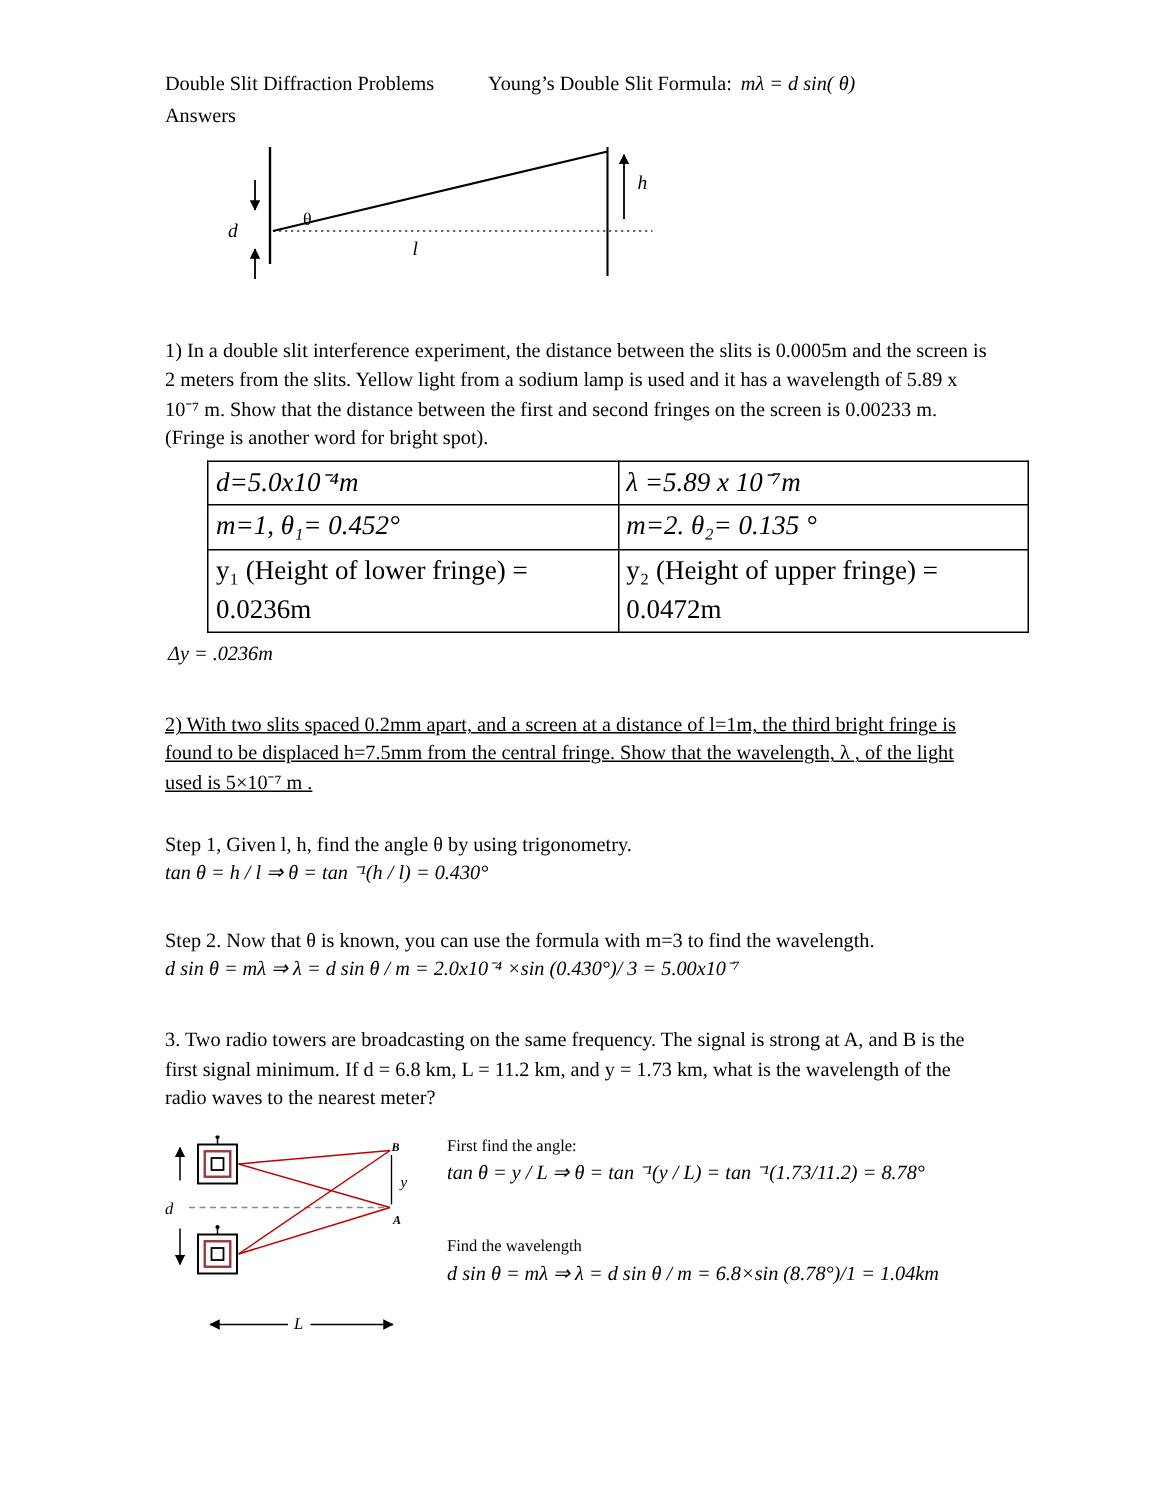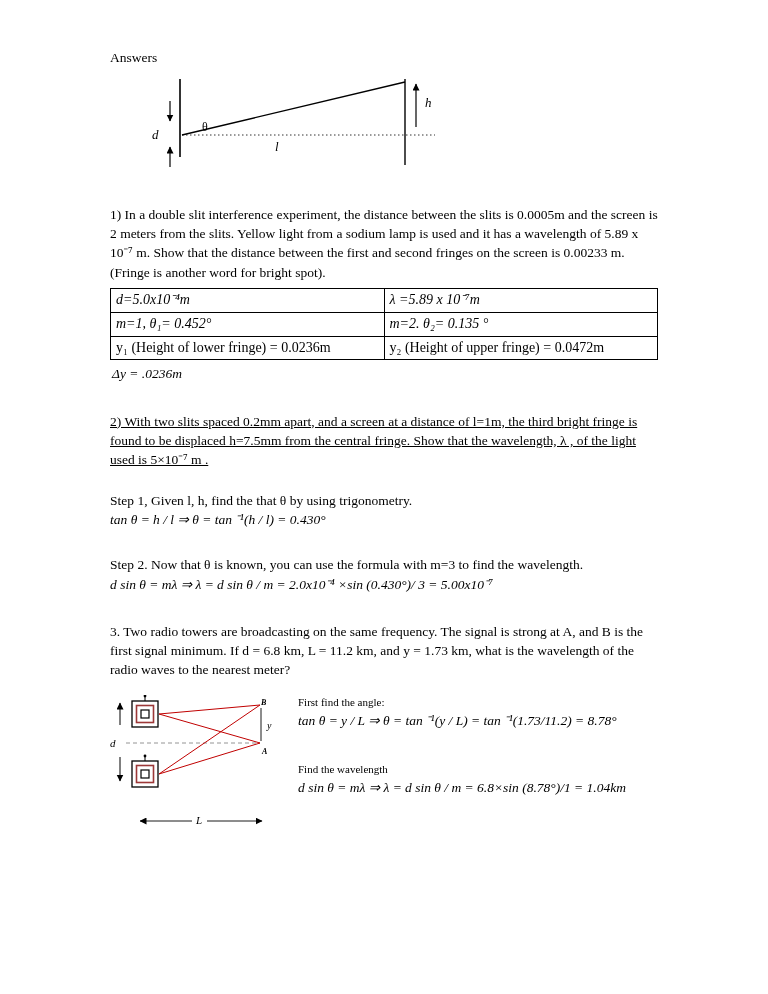--- a/index.html
+++ b/index.html
@@ -21,21 +21,22 @@
   .formula-part { display:flex; gap:6px; }
   .math { font-style:italic; }
   .pre { white-space:pre-wrap; }
   .subtitle { margin-top:2px; }
   .diagram1 { display:block; margin:8px 0 0 30px; }
   .p1-text { margin-top:26px; }
   table.work-table {
     width:100%;
     border-collapse:collapse;
     margin-top:6px;
-    font-size:14px;
+    font-size:18px;
+    margin-left:28px;
   }
   table.work-table td {
     border:1px solid #000;
     padding:1px 5px 2px 5px;
     vertical-align:top;
   }
   table.work-table td.half { width:50%; }
   .delta-line { margin:4px 0 0 2px; }
   .note-text { margin-top:14px; }
   .p2-text { margin-top:28px;text-decoration:underline; }
@@ -48,20 +49,27 @@
   .p3-answers { margin-left:10px; flex:1; }
   .big-label { font-size:11px; }
   .big-label.second { margin-top:32px; }
   svg text { font-family:"Liberation Serif", serif; }
 </style>
 </head>
 <body>
 
 <div class="page">
 
+  <div class="header-row">
+    <span>Double Slit Diffraction Problems</span>
+    <span class="formula-part">
+      <span>Young’s Double Slit Formula:</span>
+      <span class="math">mλ = d sin( θ)</span>
+    </span>
+  </div>
   <div class="subtitle">Answers</div>
 
   <svg class="diagram1" width="345" height="104" viewBox="0 0 345 104">
     <defs>
       <marker id="ah" markerWidth="8" markerHeight="8" refX="6.5" refY="3.5" orient="auto" markerUnits="userSpaceOnUse">
         <path d="M0,0 L7,3.5 L0,7 z" fill="#000"></path>
       </marker>
     </defs>
     <line x1="40" y1="4" x2="40" y2="82" stroke="#000" stroke-width="1.6"></line>
     <line x1="30" y1="26" x2="30" y2="46" stroke="#000" stroke-width="1.2" marker-end="url(#ah)"></line>
@@ -91,21 +99,21 @@
       <tr>
         <td class="half">y₁ (Height of lower fringe) = 0.0236m</td>
         <td class="half">y₂ (Height of upper fringe) = 0.0472m</td>
       </tr>
     </tbody>
   </table>
 
   <p class="delta-line math">Δy = .0236m</p>
 
   <p class="p2-text">2) With two slits spaced 0.2mm apart, and a screen at a distance of l=1m, the third bright fringe is found to be displaced h=7.5mm from the central fringe. Show that the wavelength, λ , of the light used is 5×10⁻⁷ m .</p>
-  <p class="step-label">Step 1, Given l, h, find the that θ by using trigonometry.</p>
+  <p class="step-label">Step 1, Given l, h, find the angle θ by using trigonometry.</p>
   <p class="step-formula math">tan θ = h / l ⇒ θ = tan ⁻¹(h / l) = 0.430°</p>
   <p class="step-label second">Step 2. Now that θ is known, you can use the formula with m=3 to find the wavelength.</p>
   <p class="step-formula math">d sin θ = mλ ⇒ λ = d sin θ / m = 2.0x10⁻⁴ ×sin (0.430°)/ 3 = 5.00x10⁻⁷</p>
 
   <p class="p3-text">3. Two radio towers are broadcasting on the same frequency. The signal is strong at A, and B is the first signal minimum. If d = 6.8 km, L = 11.2 km, and y = 1.73 km, what is the wavelength of the radio waves to the nearest meter?</p>
 
   <div class="p3-row">
     <svg class="p3-diagram" width="178" height="138" viewBox="0 0 178 138">
 
       <g transform="translate(22,6)">

